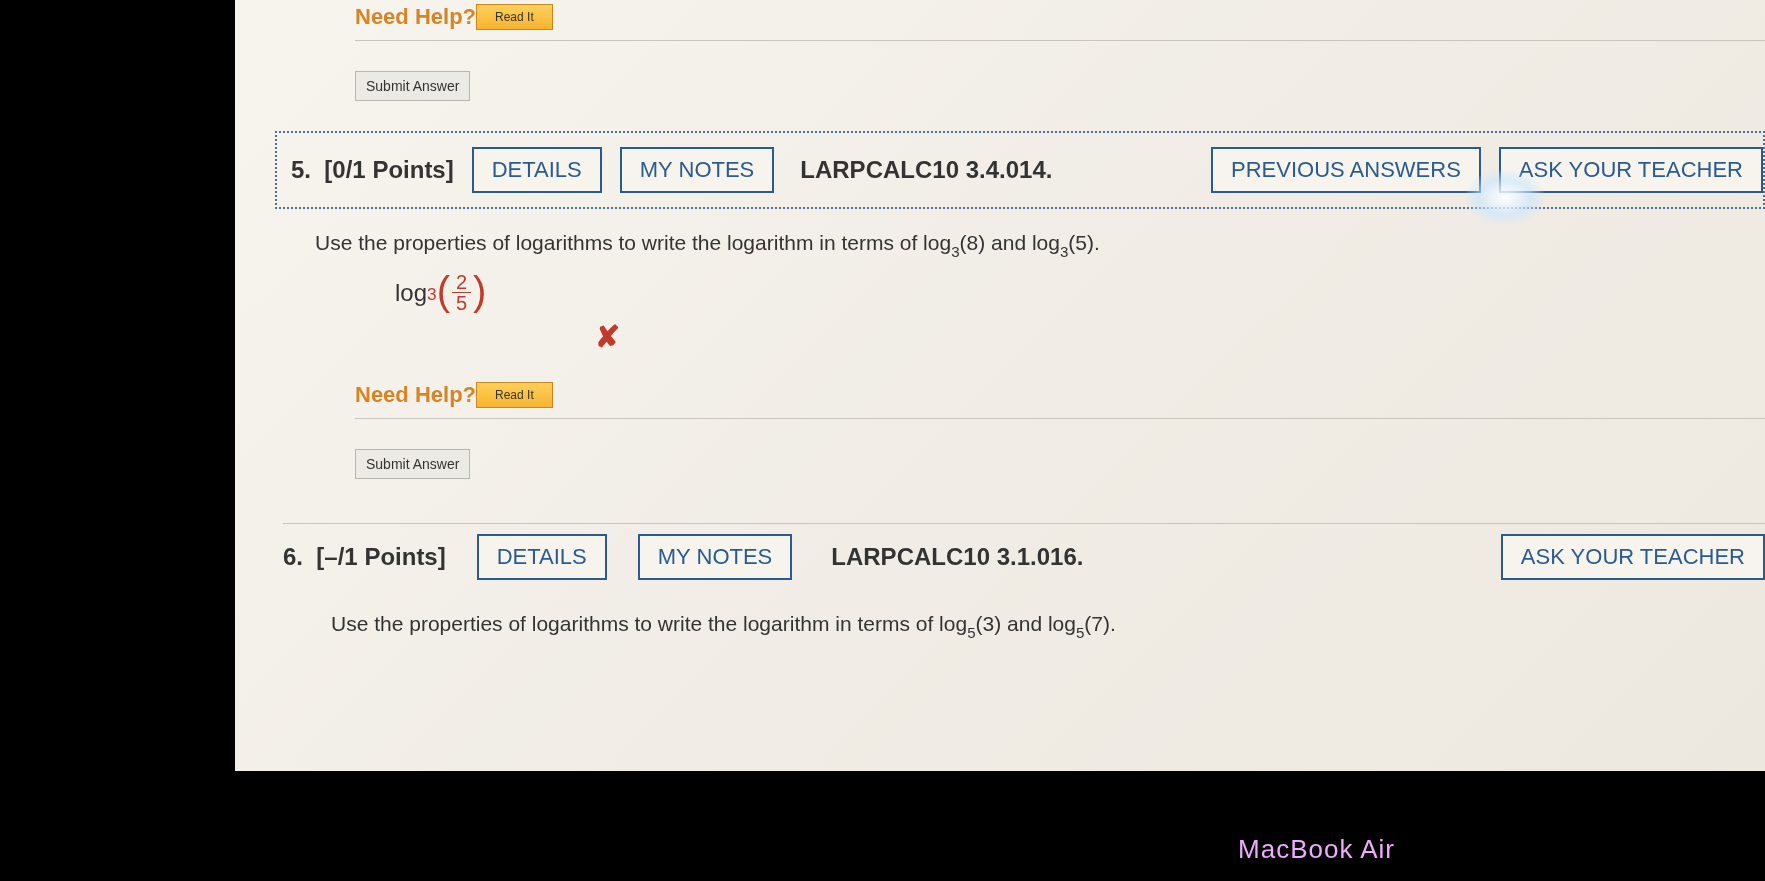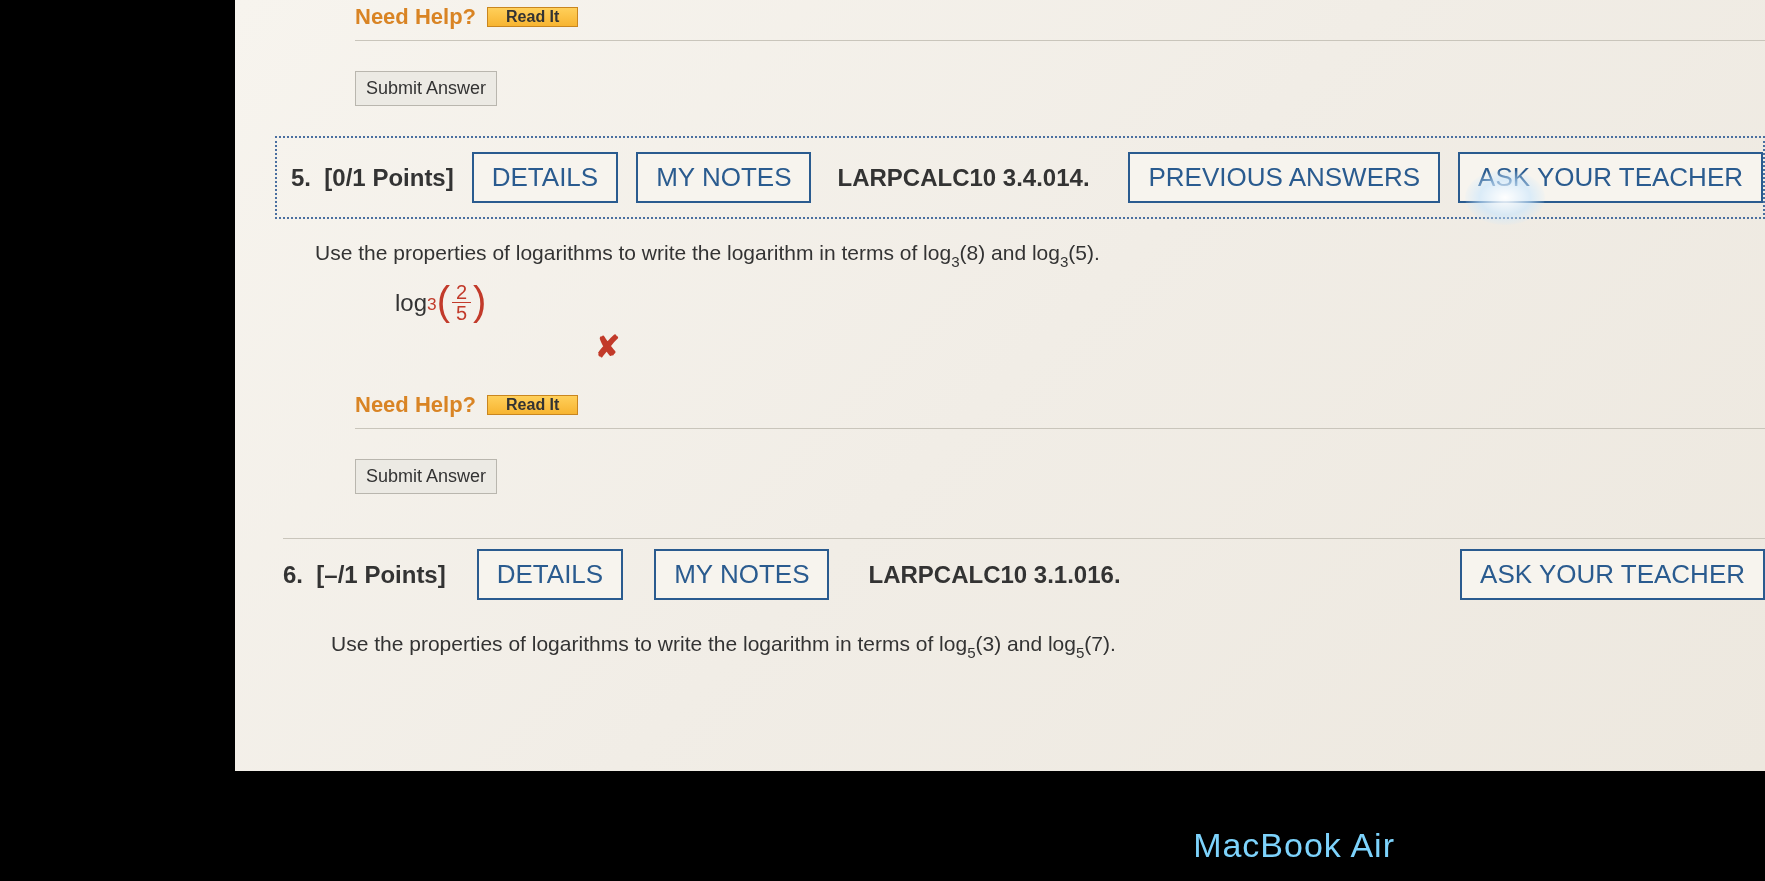--- a/index.html
+++ b/index.html
@@ -19,46 +19,45 @@
     top: 0;
     right: 0;
     bottom: 110px;
     background: linear-gradient(135deg, #f7f4ee 0%, #f1ede6 50%, #ede8df 100%);
     padding: 0 0 0 40px;
     box-sizing: border-box;
     overflow: hidden;
   }
   .need-help-row {
     display: flex;
-    align-items: center;
-    gap: 11px;
+    gap: 0;
     margin: 4px 0 10px 80px;
   }
   .need-help-label {
     color: #d98424;
     font-weight: bold;
     font-size: 22px;
   }
   .readit-btn {
     background: linear-gradient(#ffcf5a, #f7b431);
     border: 1px solid #c9861f;
     padding: 0 18px;
-    font-size: 16px;
-    font-weight: bold;
+    font-size: 12px;
+    font-weight: normal;
     color: #333;
     cursor: pointer;
   }
   .submit-row {
     margin: 30px 0 0 80px;
   }
   .submit-btn {
     background: #eceae4;
     border: 1px solid #b9b6ae;
     padding: 6px 10px;
-    font-size: 18px;
+    font-size: 14px;
     color: #333;
     cursor: pointer;
   }
   .divider-top {
     border-top: 1px solid #c9c5bb;
     margin: 6px 0 0 80px;
     height: 0;
   }
   .question-block {
     margin: 30px 0 4px 0;
@@ -80,21 +79,21 @@
     font-weight: bold;
     font-size: 24px;
     color: #333;
     white-space: nowrap;
   }
   .pill-btn {
     border: 2px solid #2a5b8f;
     color: #2a5b8f;
     background: #f7f4ee;
     padding: 8px 18px;
-    font-size: 26px;
+    font-size: 22px;
     font-weight: 500;
     cursor: pointer;
     white-space: nowrap;
   }
   .qref {
     font-size: 24px;
     font-weight: bold;
     color: #333;
     margin-left: 8px;
     white-space: nowrap;
@@ -154,22 +153,22 @@
     align-items: center;
     gap: 31px;
     margin: 44px 0 0 8px;
     padding: 10px 0;
     border-top: 1px solid #c9c5bb;
   }
   .device-label {
     position: absolute;
     bottom: 16px;
     right: 370px;
-    color: #7dd3fc;
-    font-size: 34px;
+    color: #f0abfc;
+    font-size: 26px;
     font-weight: 300;
     letter-spacing: 1px;
   }
   .glare {
     position: absolute;
     top: 170px; right: 220px;
     width: 80px; height: 55px;
     background: radial-gradient(ellipse at center, rgba(255,255,255,0.95) 0%, rgba(200,230,255,0.6) 45%, rgba(255,255,255,0) 75%);
     border-radius: 50%;
     pointer-events: none;

